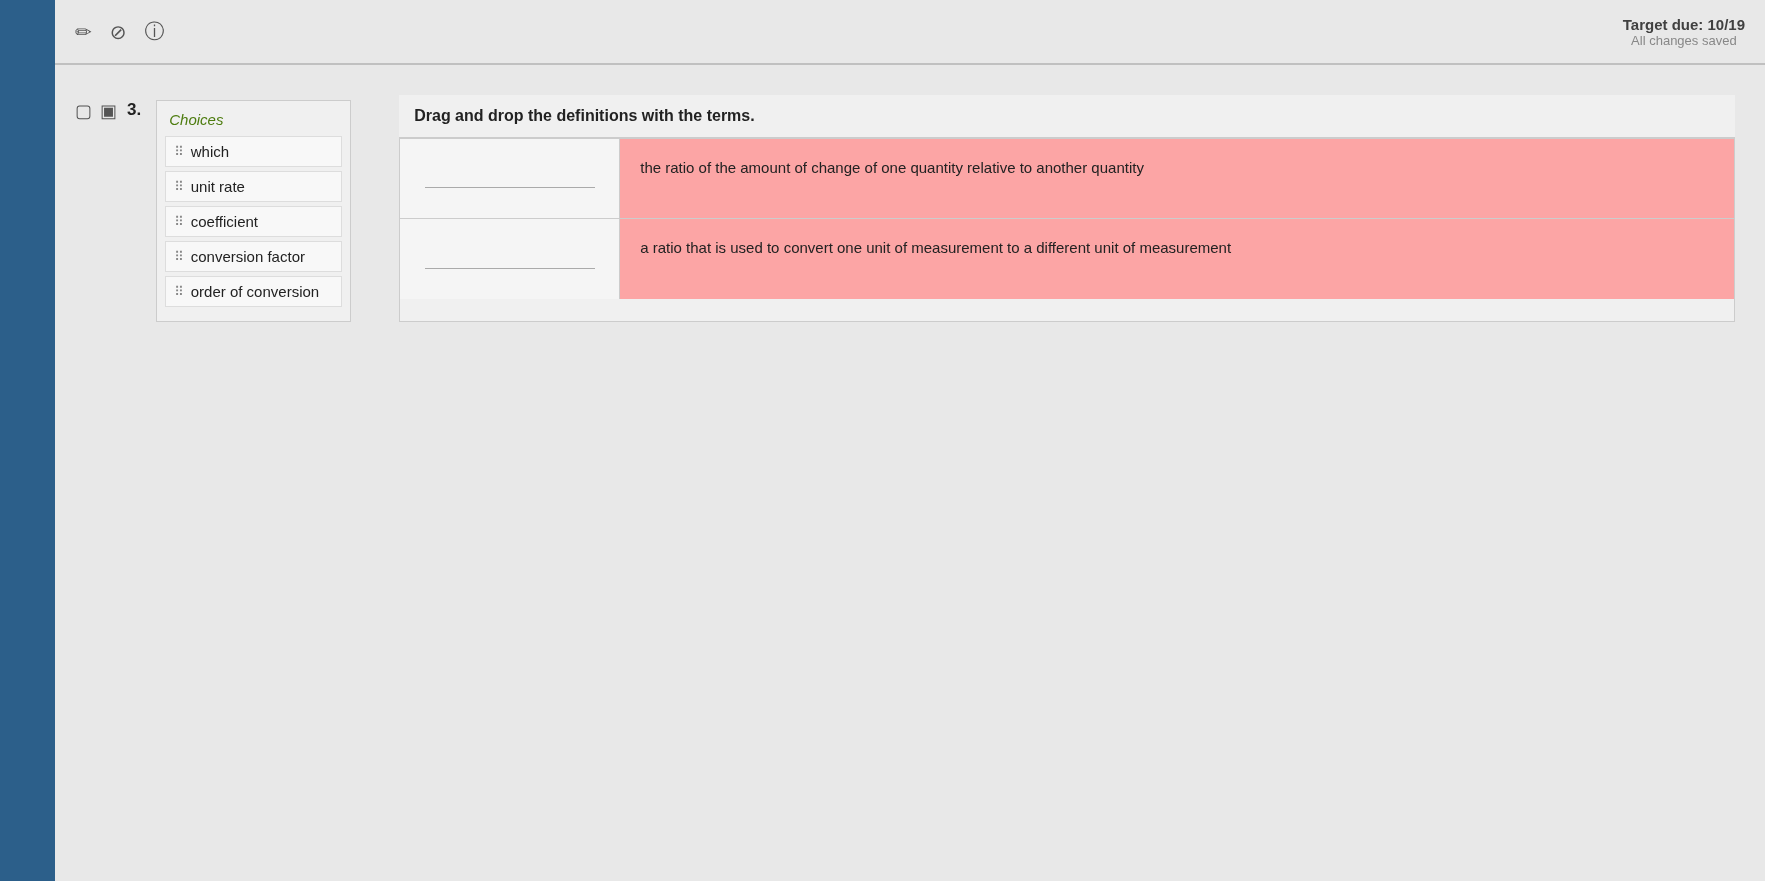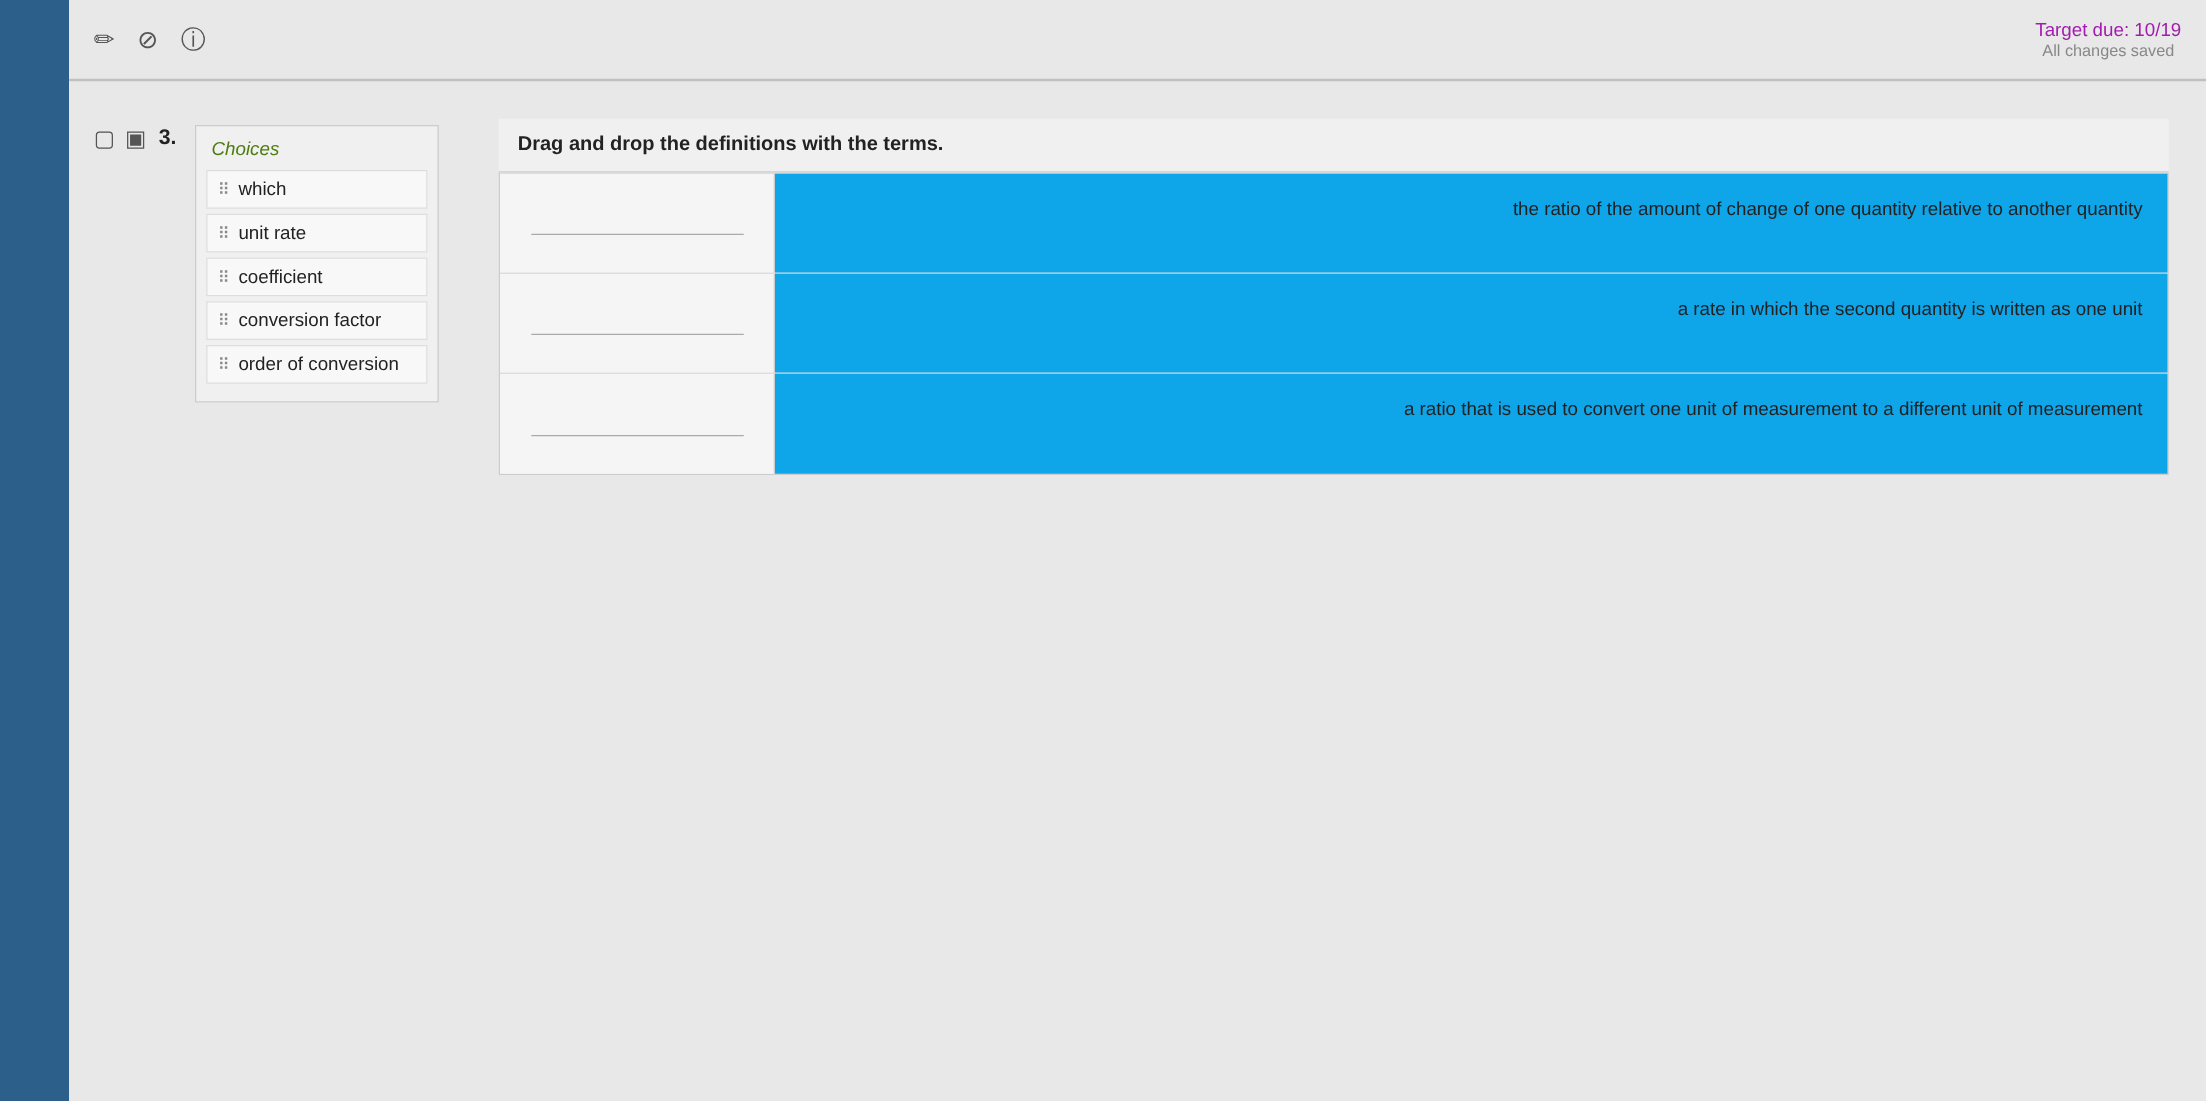--- a/index.html
+++ b/index.html
@@ -54,22 +54,22 @@
       cursor: pointer;
     }
 
     .toolbar-right {
       margin-left: auto;
       text-align: right;
     }
 
     .target-due {
       font-size: 15px;
-      color: #a21caf;
-      font-weight: normal;
+      color: #404040;
+      font-weight: bold;
     }
 
     .all-changes {
       font-size: 13px;
       color: #888;
       text-align: center;
     }
 
     .main-content {
       margin-top: 65px;
@@ -193,22 +193,21 @@
       align-self: flex-end;
       margin-bottom: 20px;
     }
 
     .definition-text-cell {
       flex: 1;
       padding: 18px 20px;
       font-size: 15px;
       color: #222;
       line-height: 1.5;
-      background: #0ea5e9;
-      text-align: right;
+      background: #fca5a5;
     }
   </style>
 </head>
 <body>
 
 <div class="left-sidebar"></div>
 
 <div class="top-toolbar">
   <div class="toolbar-icons">
     <span class="toolbar-icon">✏</span>
@@ -267,26 +266,20 @@
       <div class="definitions-area">
         <div class="definition-rows">
 
           <div class="definition-row">
             <div class="drop-zone">
               <div class="drop-line"></div>
             </div>
             <div class="definition-text-cell">the ratio of the amount of change of one quantity relative to another quantity</div>
           </div>
 
-          <div class="definition-row">
-            <div class="drop-zone">
-              <div class="drop-line"></div>
-            </div>
-            <div class="definition-text-cell">a rate in which the second quantity is written as one unit</div>
-          </div>
 
 
 
           <div class="definition-row">
             <div class="drop-zone">
               <div class="drop-line"></div>
             </div>
             <div class="definition-text-cell">a ratio that is used to convert one unit of measurement to a different unit of measurement</div>
           </div>
 

